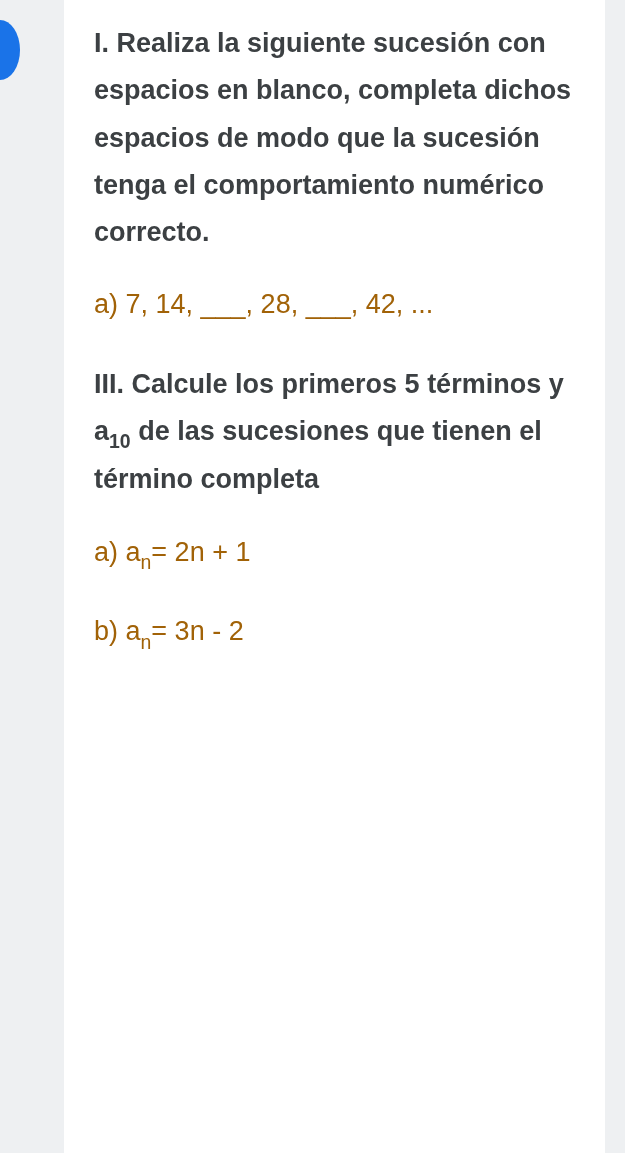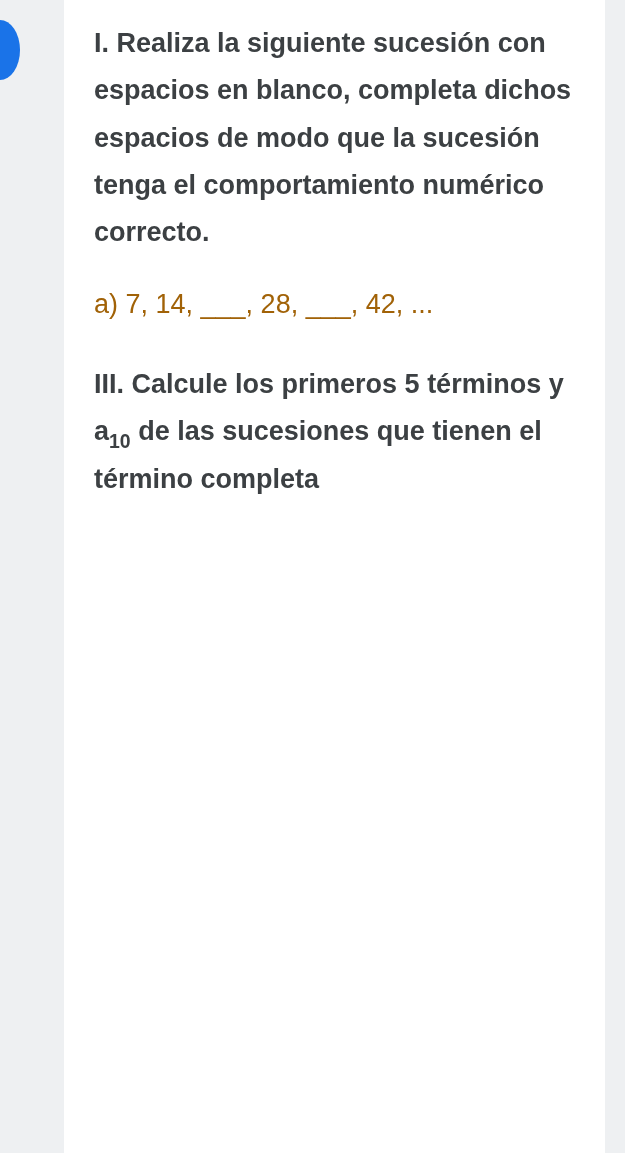--- a/index.html
+++ b/index.html
@@ -65,14 +65,20 @@
 
   <div class="section-heading">
     <span>I. </span><span>Realiza la siguiente sucesión con espacios en blanco, completa dichos espacios de modo que la sucesión tenga el comportamiento numérico correcto.</span>
   </div>
   <div class="item-text">a) 7, 14, ___, 28, ___, 42, ...</div>
 
 
   <div class="section-heading">
     <span>III. </span><span>Calcule los primeros 5 términos y a</span><span class="sub bold">10</span><span> de las sucesiones que tienen el término completa</span>
   </div>
+  <div class="item-text">
+    <span>a) a</span><span class="sub">n</span><span>= 2n + 1</span>
+  </div>
+  <div class="item-text">
+    <span>b) a</span><span class="sub">n</span><span>= 3n - 2</span>
+  </div>
 
 </div>
 
 </body></html>

